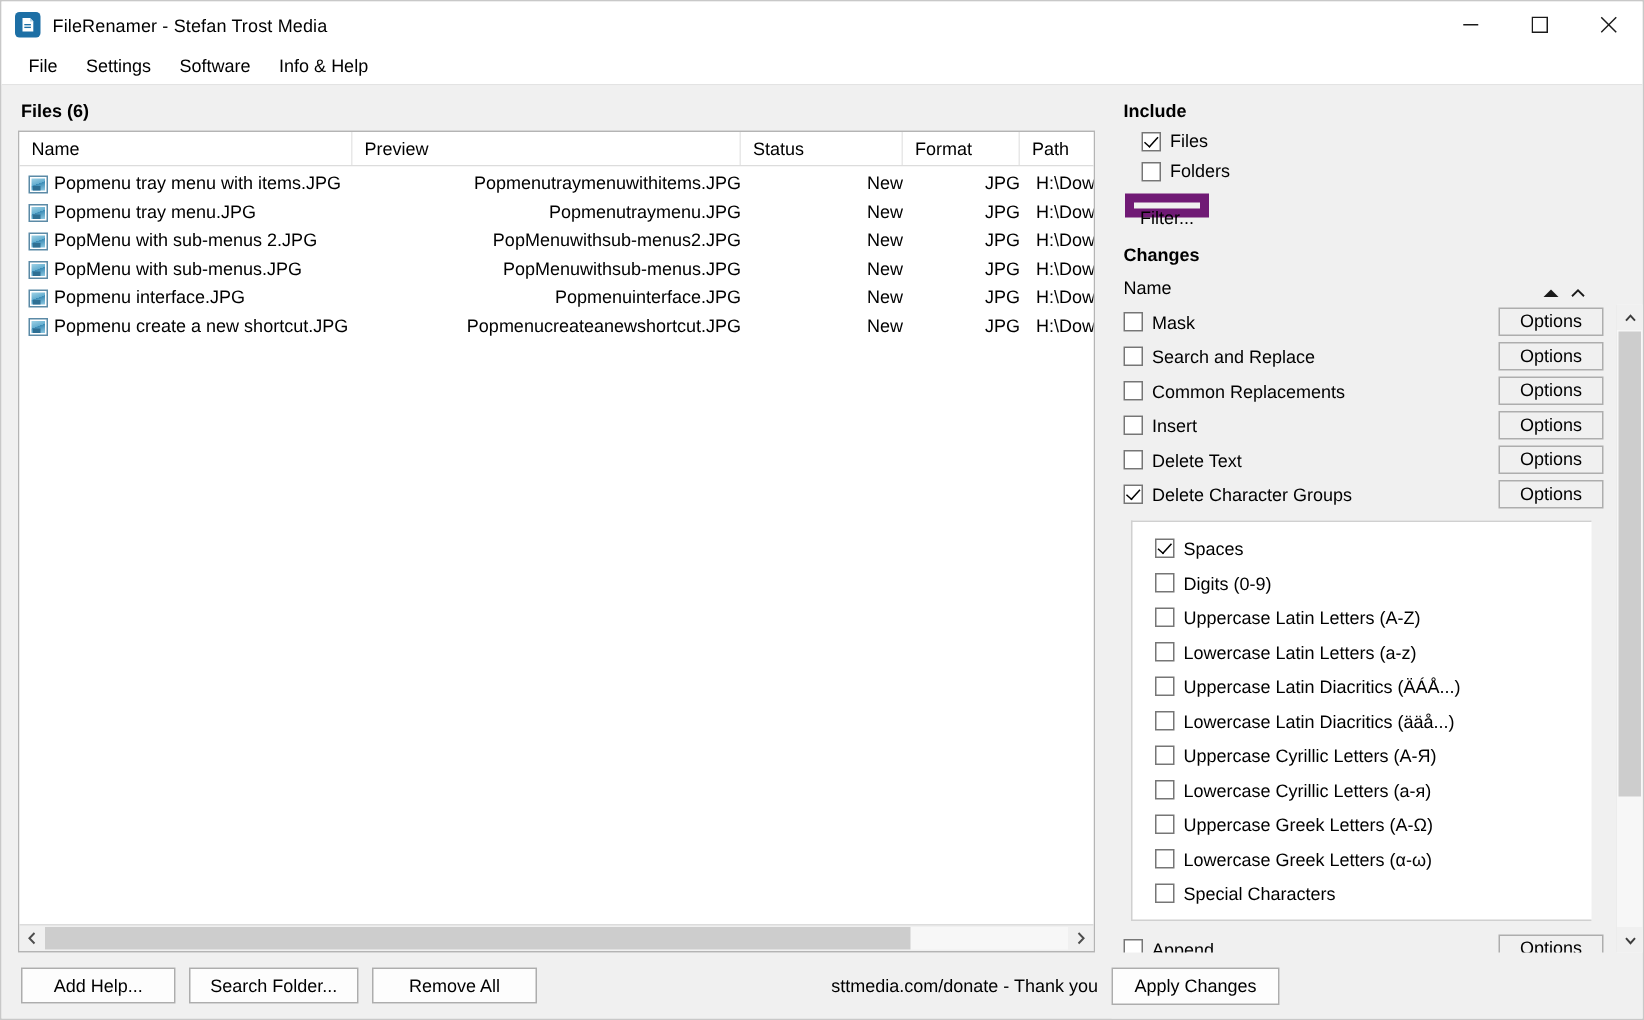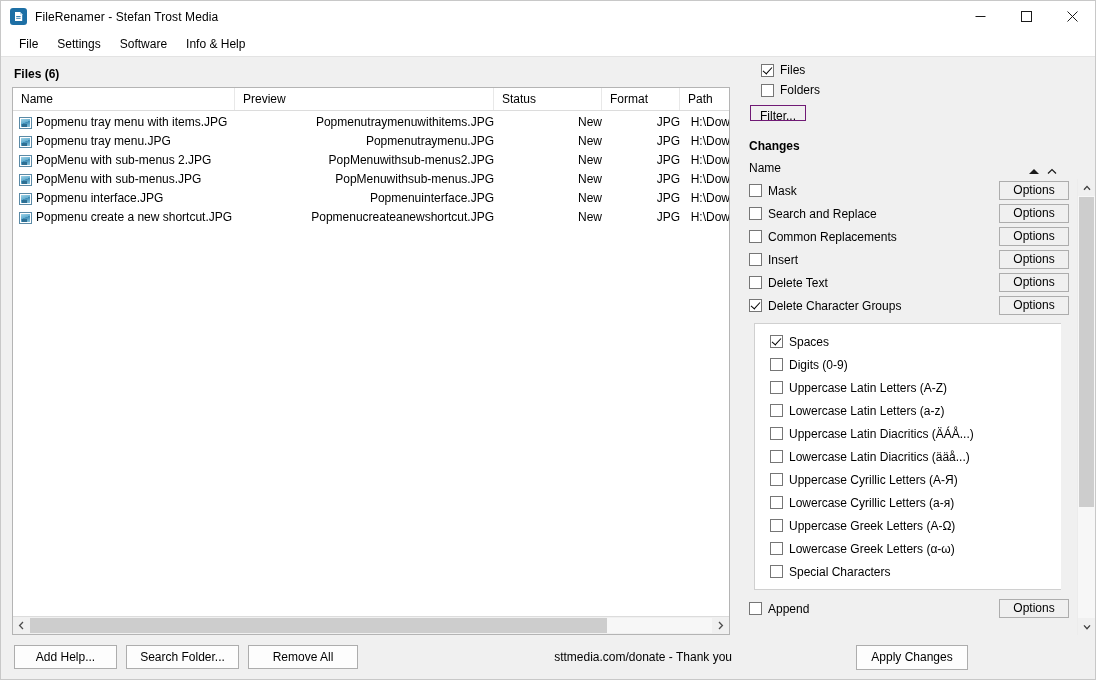--- a/index.html
+++ b/index.html
@@ -216,21 +216,21 @@
   }
   .cbox.checked::after{
     content:"";position:absolute;
     left:3px;top:0px;width:4px;height:8px;
     border:solid #000;border-width:0 1.6px 1.6px 0;
     transform:rotate(42deg);
   }
   .btn-filter{
     width:56px;height:16px;line-height:20px;
     margin:8px 0 0 9px;
-    background:#f0f0f0;border:1px solid #701a75;
+    background:#f0f0f0;border:6px solid #701a75;
     font-size:12px;text-align:center;box-sizing:border-box;
   }
 
   .changes-head{
     display:flex;align-items:center;
     margin:8px 0 0 8px;
     position:relative;
   }
   .name-lbl{font-size:12px;color:#000;}
   .sort-marks{
@@ -299,21 +299,21 @@
   }
   .vs-up{top:0;}
   .vs-down{bottom:0;}
   .vs-thumb{
     position:absolute;left:1px;width:15px;
     background:#cdcdcd;
   }
 
   .apply-wrap{
     height:44px;flex:0 0 44px;
-    display:flex;align-items:center;justify-content:center;
+    display:flex;align-items:center;justify-content:flex-start;
     padding-right:12px;
   }
   .btn-apply{
     width:112px;height:25px;line-height:23px;
     background:#fdfdfd;border:1px solid #adadad;
     font-size:12px;text-align:center;box-sizing:border-box;
   }
   .tri-up{
     width:0;height:0;border-left:5px solid transparent;
     border-right:5px solid transparent;border-bottom:5px solid #1a1a1a;
@@ -474,20 +474,21 @@
       <div class="bottombar">
         <div class="btn btn-addfiles">Add Help...</div>
         <div class="btn btn-searchfolder">Search Folder...</div>
         <div class="btn btn-removeall">Remove All</div>
         <div class="donate">sttmedia.com/donate - Thank you</div>
       </div>
     </div>
 
     <div class="right">
 
+      <div class="sec-title">Include</div>
 
       <div class="chk-row">
         <div class="cbox checked"></div>
         <span>Files</span>
       </div>
       <div class="chk-row">
         <div class="cbox"></div>
         <span>Folders</span>
       </div>
       <div class="btn-filter">Filter...</div>

